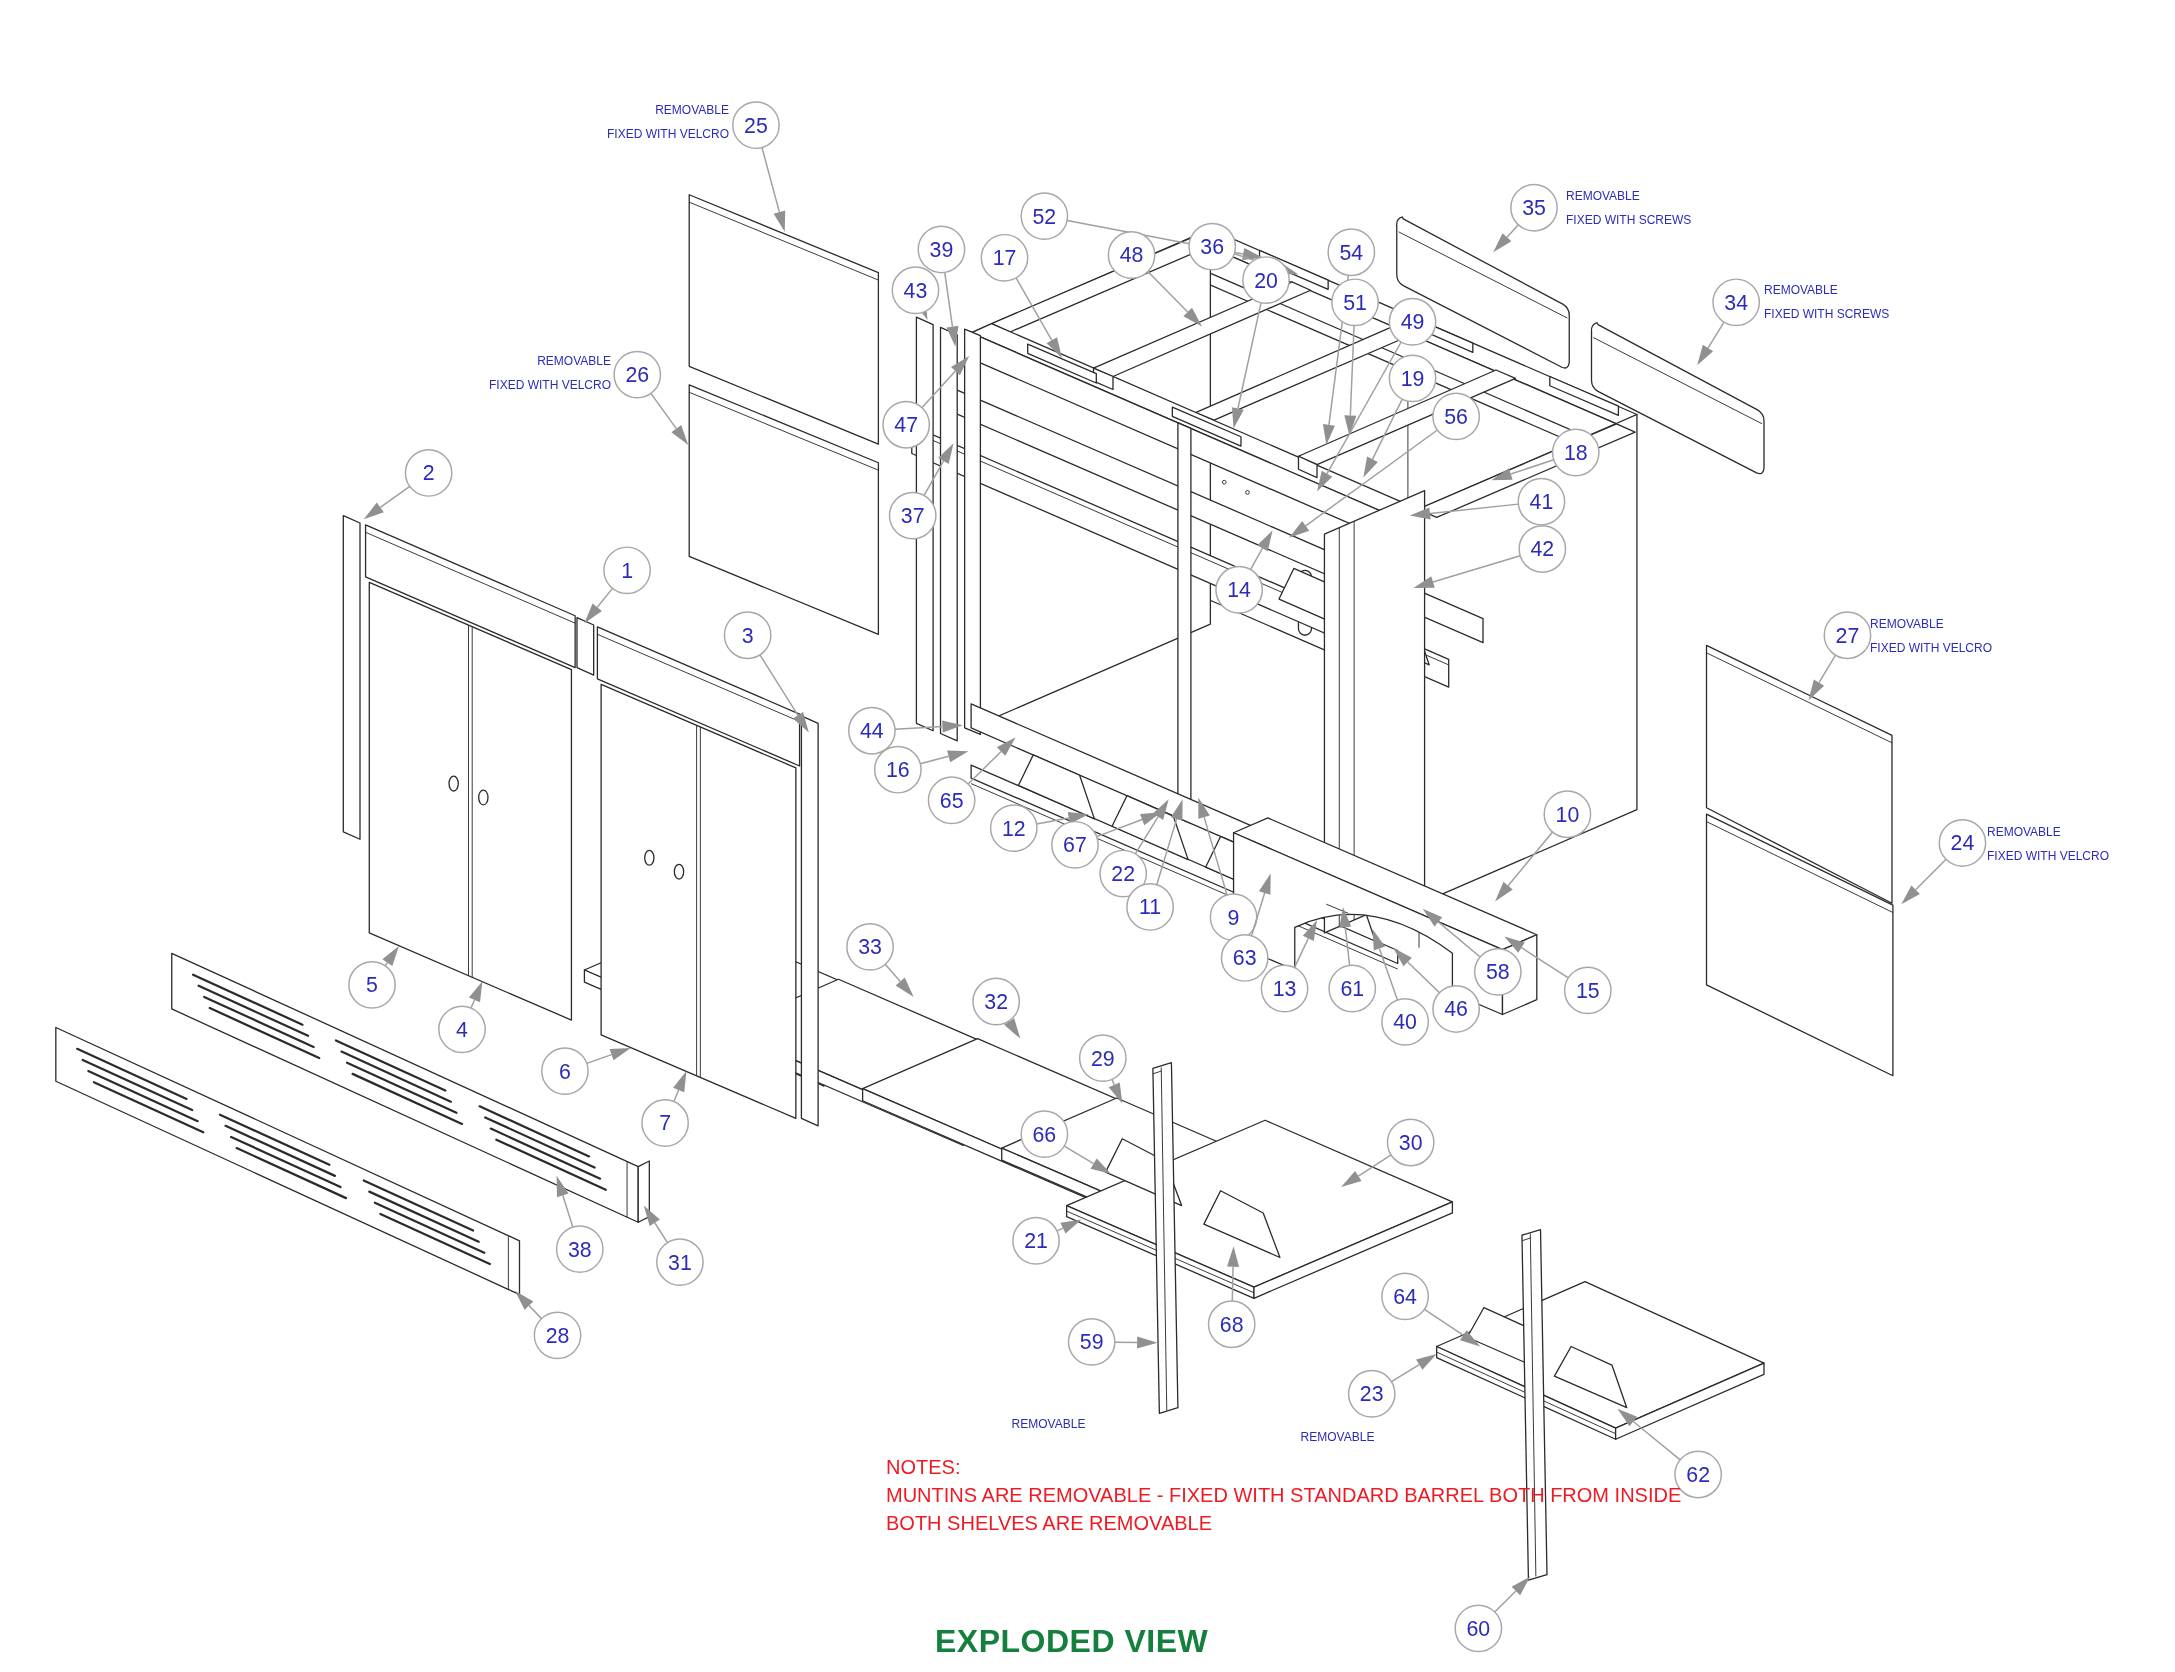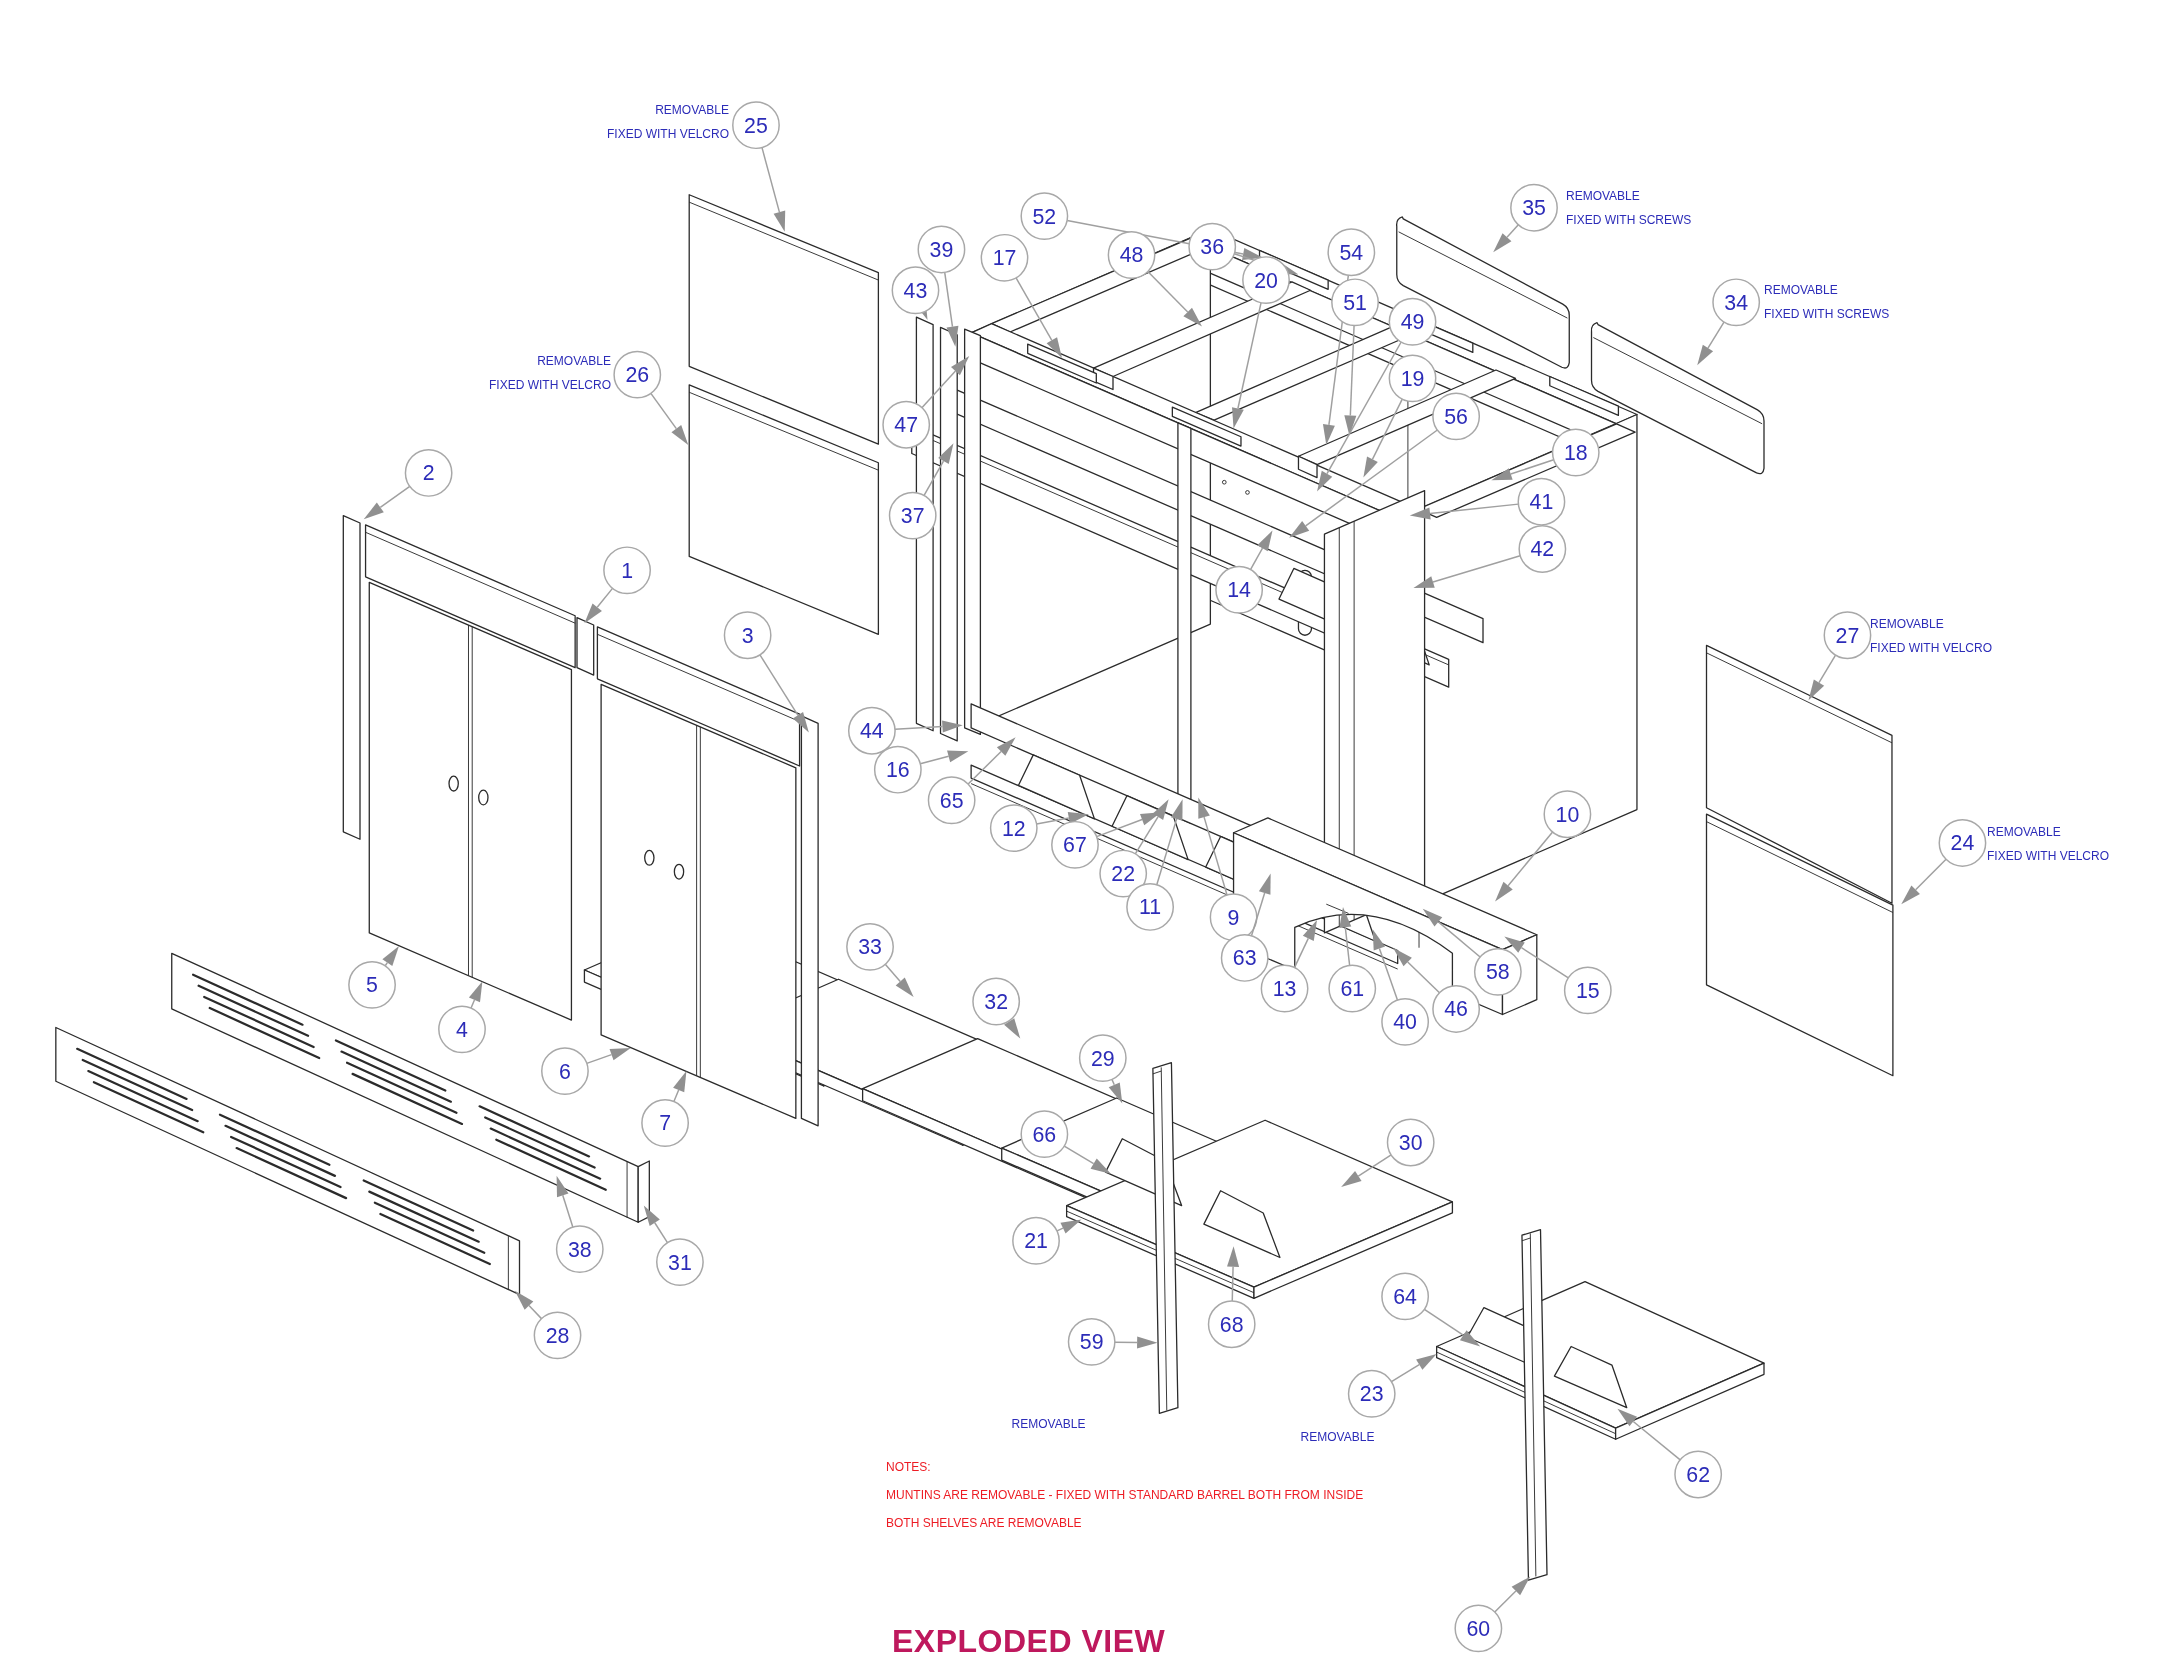--- a/index.html
+++ b/index.html
@@ -1,21 +1,21 @@
 <!DOCTYPE html>
 <html style="font-size:15px"><head>
 <meta charset="utf-8">
 <style>
   html,body{margin:0;padding:0;background:#ffffff;}
   body{font-family:"Liberation Sans", sans-serif;}
   #canvas{position:relative;width:2175px;height:1672px;background:#ffffff;overflow:hidden;}
   #drawing-svg{position:absolute;left:0;top:0;}
   .anno-label{position:absolute;font-size:12px;line-height:24px;white-space:nowrap;}
   .anno-label div{white-space:nowrap;}
-  #drawing-notes{position:absolute;left:886px;top:1453px;font-size:12px;line-height:28px;}
+  #drawing-notes{position:absolute;left:886px;top:1453px;font-size:20px;line-height:28px;}
   #drawing-title{position:absolute;left:892px;top:1623px;font-size:32px;font-weight:bold;letter-spacing:0.5px;}
   .lineart{fill:none;stroke:#2b2b2b;stroke-width:1.4;stroke-linejoin:round;stroke-linecap:round;}
   .facewhite{fill:#ffffff;stroke:#2b2b2b;stroke-width:1.4;stroke-linejoin:round;}
   .slot{fill:none;stroke:#2b2b2b;stroke-width:2.4;stroke-linecap:round;}
   .thin{fill:none;stroke:#2b2b2b;stroke-width:1;}
 </style>
 </head>
 <body>
 
 <div id="canvas">
@@ -610,15 +610,15 @@
         <div>REMOVABLE</div>
       </div>
     </div>
 
   <div id="drawing-notes" style="color: rgb(237, 28, 36);">
     <div>NOTES:</div>
     <div>MUNTINS ARE REMOVABLE - FIXED WITH STANDARD BARREL BOTH FROM INSIDE</div>
     <div>BOTH SHELVES ARE REMOVABLE</div>
   </div>
 
-  <div id="drawing-title" style="color: #be185d;">EXPLODED VIEW</div>
+  <div id="drawing-title" style="color: #15803d; margin-left: 43px;">EXPLODED VIEW</div>
 </div>
 
 
 </body></html>

